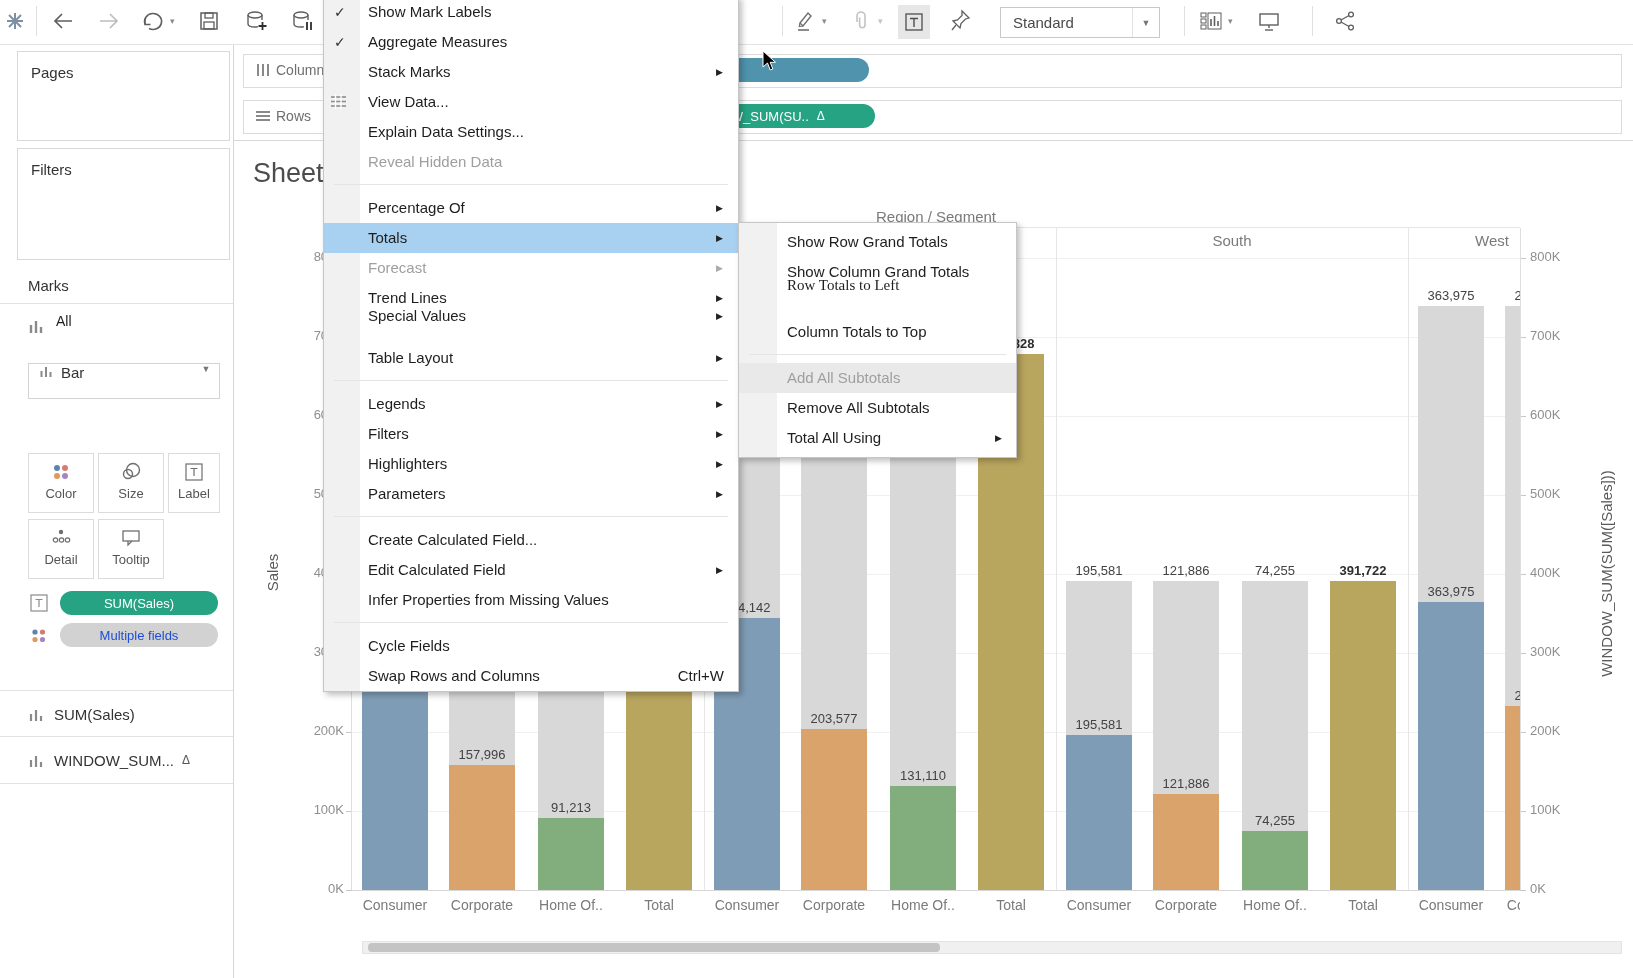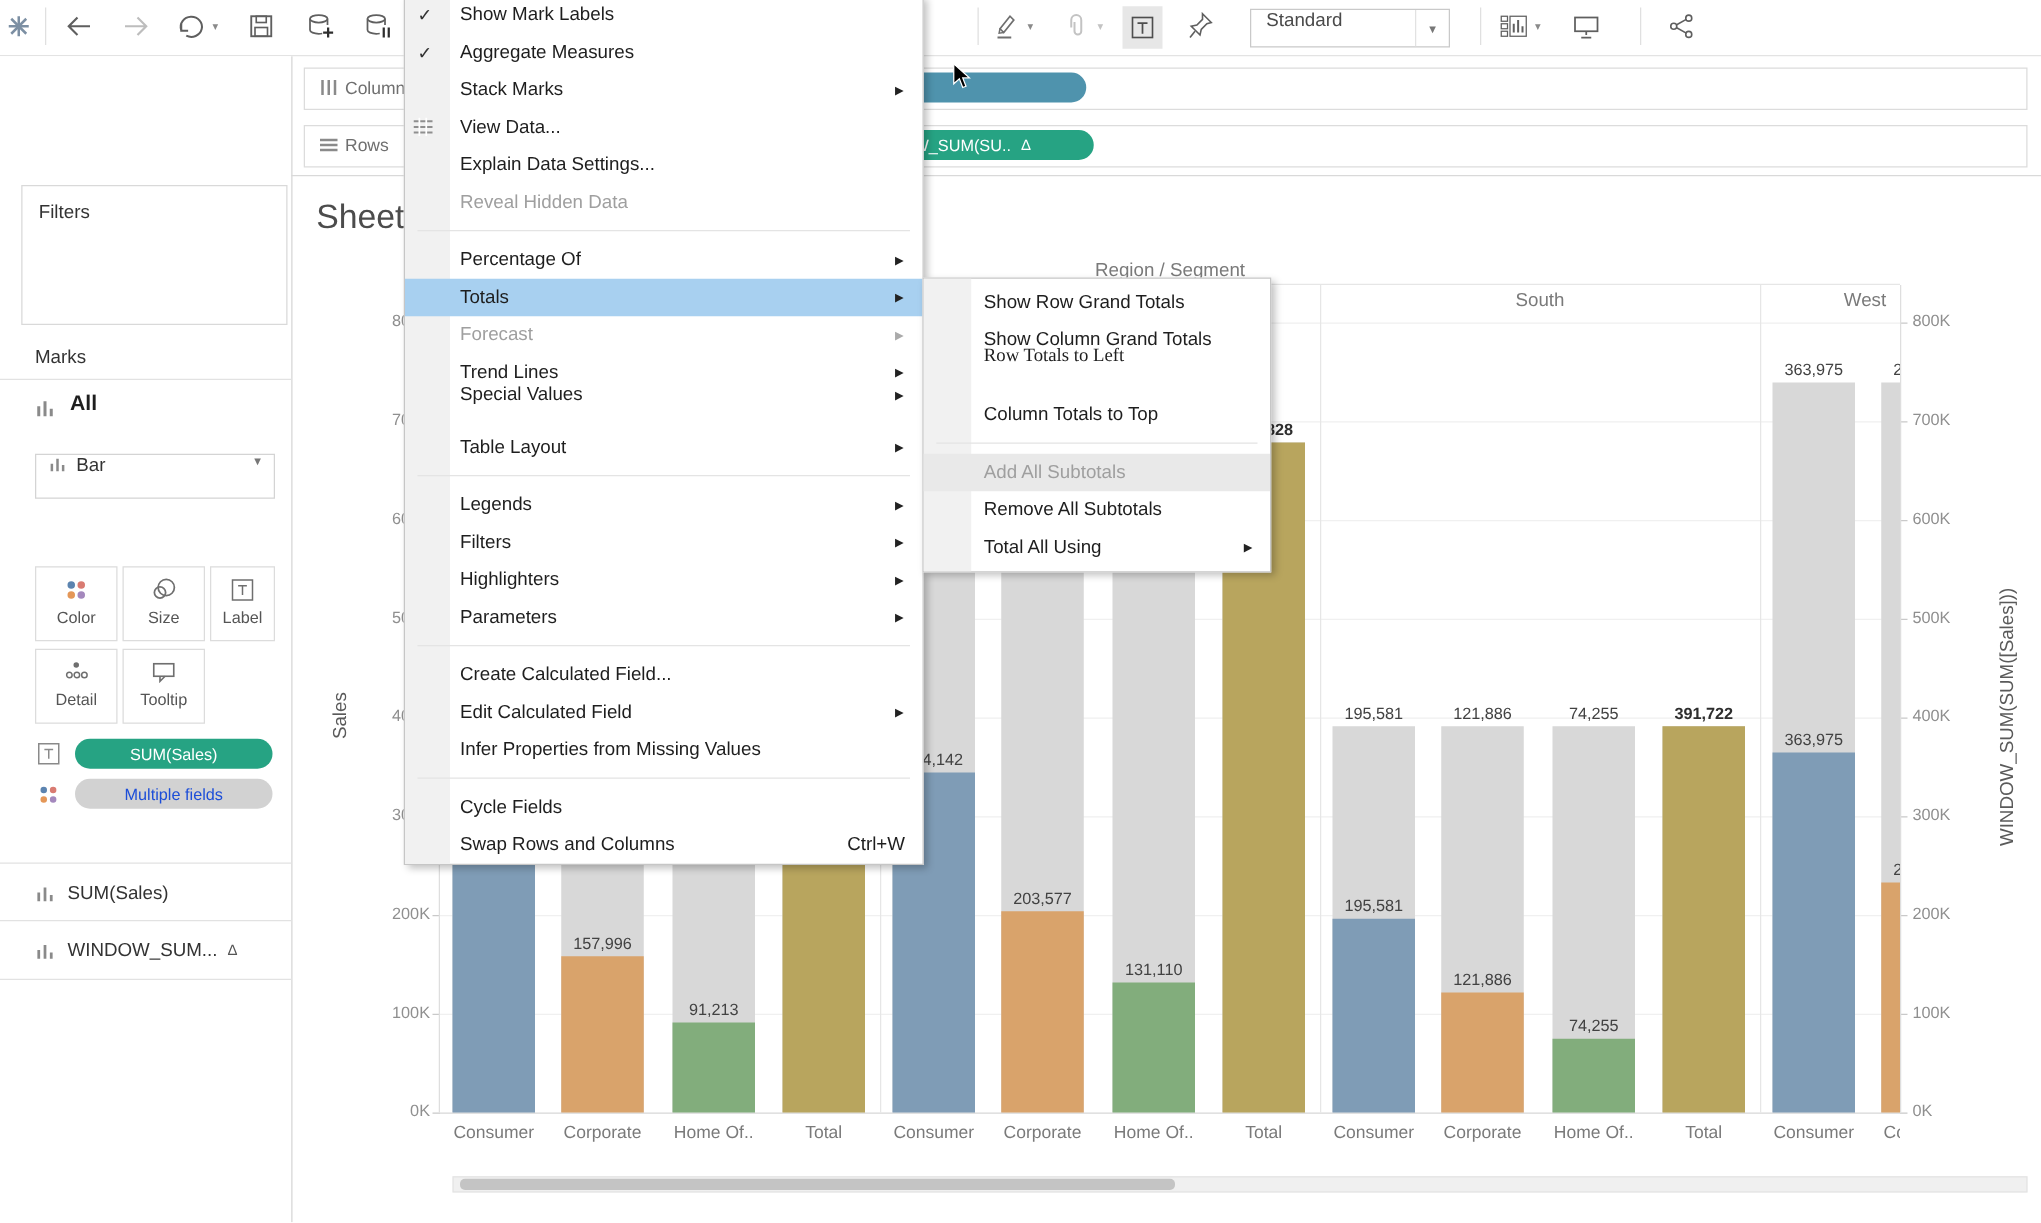--- a/index.html
+++ b/index.html
@@ -5,21 +5,21 @@
   html,body{margin:0;padding:0;background:#ffffff;}
   #app{position:relative;width:1633px;height:978px;background:#fff;overflow:hidden;
        font-family:"Liberation Sans","DejaVu Sans",sans-serif;color:#333;}
   .abs{position:absolute;}
   
   #toolbar{left:0;top:0;width:1633px;height:44px;background:#fff;border-bottom:1px solid #e3e3e3;}
   .tb-ic{position:absolute;top:8px;width:26px;height:26px;display:flex;align-items:center;justify-content:center;}
   .tb-caret{position:absolute;top:16px;font-size:9px;color:#8a8a8a;}
   .tb-div{position:absolute;top:6px;width:1px;height:30px;background:#e0e0e0;}
   #std-select{left:1000px;top:7px;width:158px;height:29px;border:1px solid #c9c9c9;background:#fff;
-      font-size:15px;color:#4a4a4a;display:flex;align-items:flex-start;}
+      font-size:15px;color:#4a4a4a;display:flex;align-items:center;}
   #std-select .lbl{padding-left:12px;flex:1;}
   #std-select .sel-caret{width:26px;height:100%;border-left:1px solid #e2e2e2;display:flex;align-items:center;justify-content:center;font-size:9px;color:#777;}
   #tbtn{left:898px;top:5px;width:32px;height:34px;background:#e7e7e7;display:flex;align-items:center;justify-content:center;}
   
   #leftpanel{left:0;top:45px;width:233px;height:933px;background:#fff;border-right:1px solid #d6d6d6;}
   .pbox{position:absolute;left:17px;width:211px;border:1px solid #d9d9d9;background:#fff;}
   .ptitle{position:absolute;left:13px;top:12px;font-size:15px;color:#333;}
   .mtitle{position:absolute;font-size:15px;color:#333;}
   #bar-select{left:28px;top:318px;width:190px;height:34px;border:1px solid #d4d4d4;display:flex;font-size:15px;color:#333;}
   #bar-select .caret{margin-left:auto;width:26px;text-align:center;font-size:9px;color:#777;}
@@ -180,33 +180,36 @@
           <circle cx="5" cy="11" r="2.4" fill="none" stroke="#5f5f5f" stroke-width="1.3"></circle>
           <circle cx="17" cy="4.5" r="2.4" fill="none" stroke="#5f5f5f" stroke-width="1.3"></circle>
           <circle cx="17" cy="17.5" r="2.4" fill="none" stroke="#5f5f5f" stroke-width="1.3"></circle>
           <line x1="7" y1="10" x2="15" y2="5.5" stroke="#5f5f5f" stroke-width="1.3"></line>
           <line x1="7" y1="12" x2="15" y2="16.5" stroke="#5f5f5f" stroke-width="1.3"></line>
         </svg>
     </span>
   </div>
 
   <div id="leftpanel" class="abs">
+    <div class="pbox" style="top:6px;height:88px;">
+      <span class="ptitle">Pages</span>
+    </div>
     <div class="pbox" style="top:103px;height:110px;">
       <span class="ptitle">Filters</span>
     </div>
     <div class="mtitle" style="position:absolute;left:28px;top:232px;">Marks</div>
     <div class="abs" style="left:0;top:258px;width:233px;height:1px;background:#e2e2e2;"></div>
     <span class="abs" style="left:28px;top:273px;">
       <svg width="18" height="16" viewBox="0 0 18 16">
           <line x1="3" y1="15" x2="3" y2="7" stroke="#8a8a8a" stroke-width="2.4"></line>
           <line x1="8" y1="15" x2="8" y2="3" stroke="#8a8a8a" stroke-width="2.4"></line>
           <line x1="13" y1="15" x2="13" y2="9" stroke="#8a8a8a" stroke-width="2.4"></line>
         </svg>
     </span>
-    <div class="abs" style="left:56px;top:268px;font-size:17px;font-weight:bold;color:#1e1e1e;">All</div>
+    <div class="abs" style="left:56px;top:268px;font-size:14px;font-weight:normal;color:#1e1e1e;">All</div>
     <div id="bar-select" class="abs">
       <span style="margin-left:10px;margin-right:8px;display:inline-flex;">
         <svg width="14" height="14" viewBox="0 0 14 14">
             <line x1="2.5" y1="13" x2="2.5" y2="7" stroke="#8a8a8a" stroke-width="2"></line>
             <line x1="7" y1="13" x2="7" y2="3" stroke="#8a8a8a" stroke-width="2"></line>
             <line x1="11.5" y1="13" x2="11.5" y2="8" stroke="#8a8a8a" stroke-width="2"></line>
           </svg>
       </span>
       <span>Bar</span>
       <span class="caret">▼</span>

